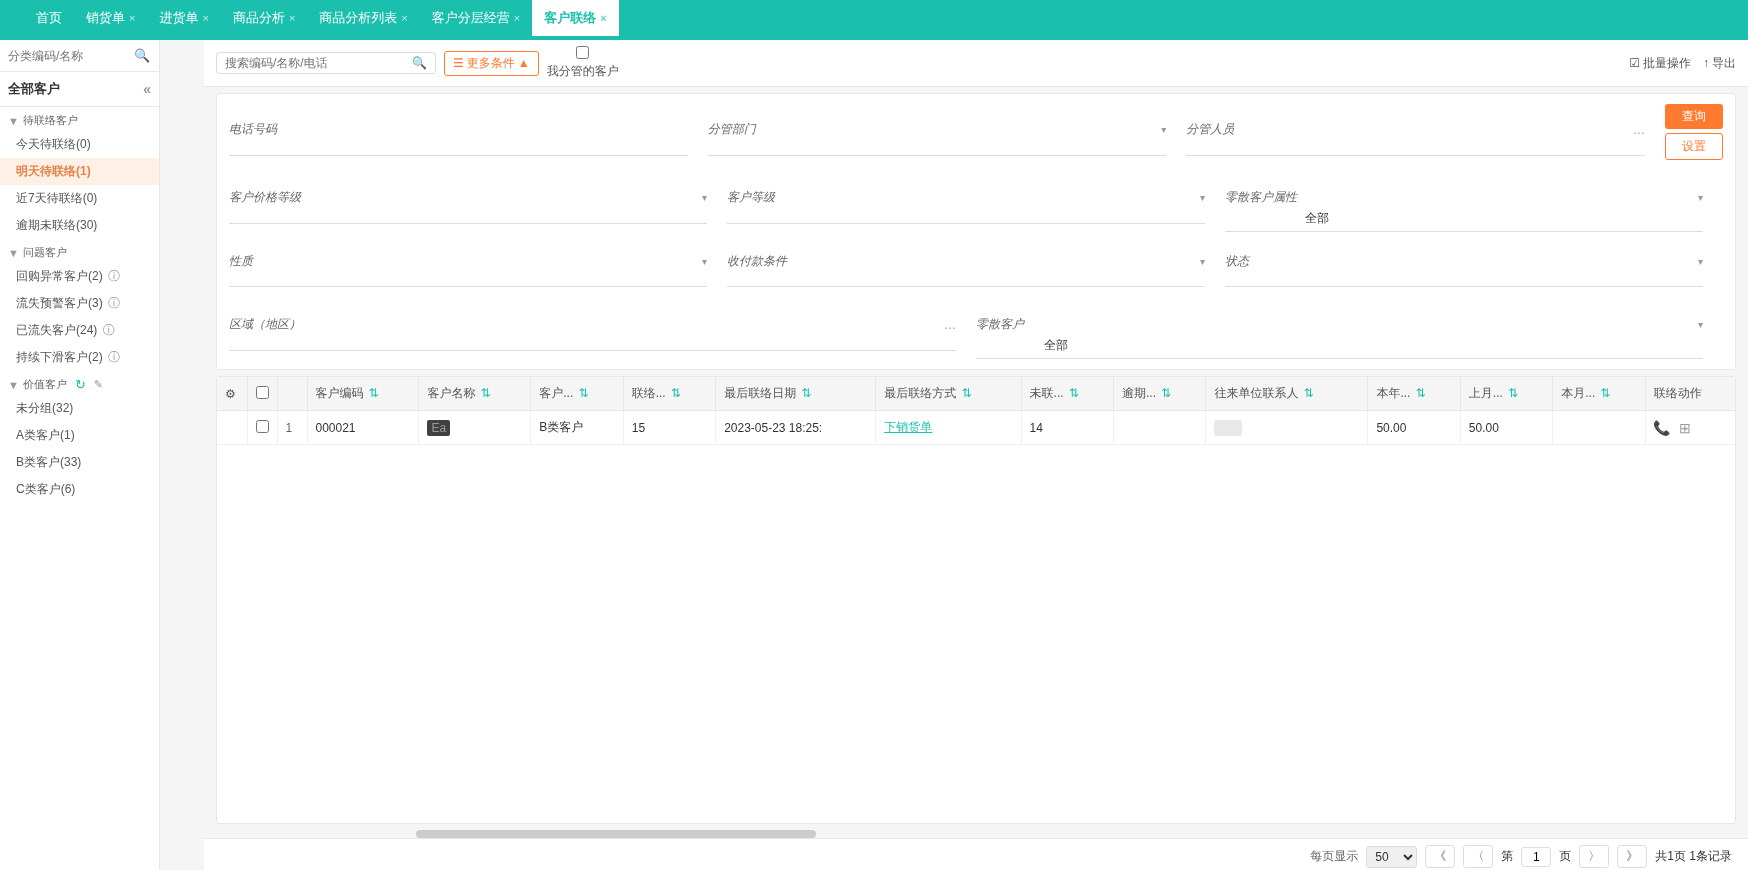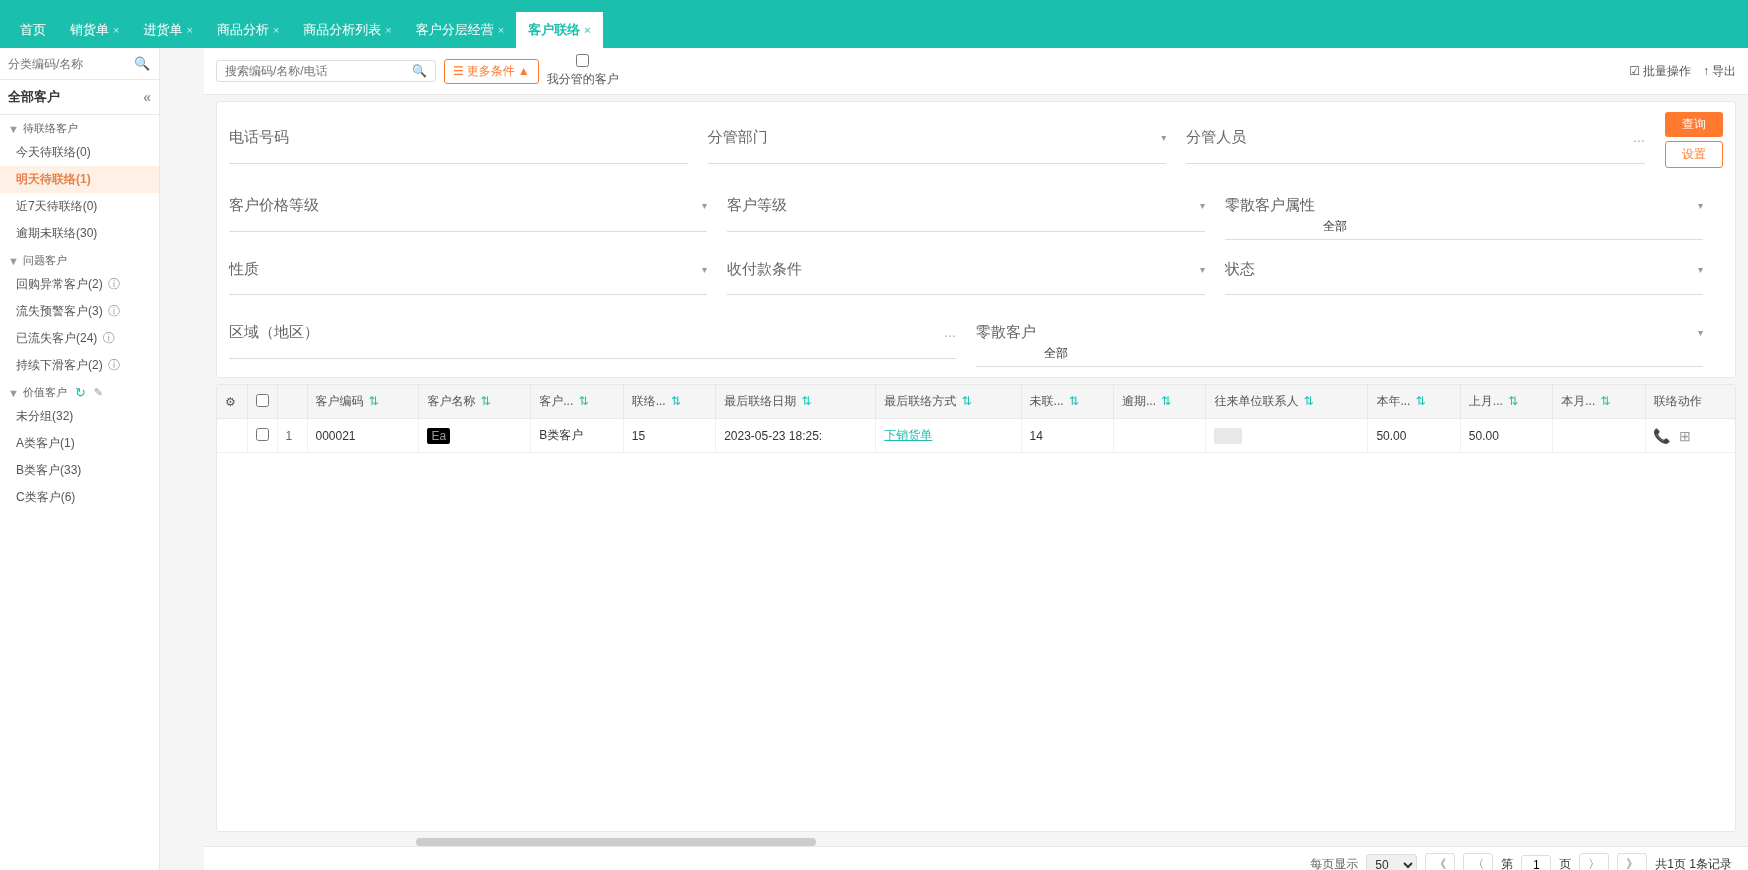--- a/index.html
+++ b/index.html
@@ -2,23 +2,23 @@
 <html><head>
   <meta charset="utf-8">
   <style>
     * { box-sizing: border-box; margin: 0; padding: 0; }
     body { font-family: "Microsoft YaHei", Arial, sans-serif; font-size: 12px; background: #f5f5f5; color: #333; }
 
     
     .top-nav {
       background: #1bbfad;
       display: flex;
-      align-items: flex-end;
-      height: 48px;
-      padding: 0 8px;
+      align-items: flex-start;
+      height: 40px;
+      padding: 0 24px;
     }
     .nav-item {
       color: #fff;
       padding: 0 12px;
       height: 36px;
       display: flex;
       align-items: center;
       cursor: pointer;
       font-size: 13px;
       white-space: nowrap;
@@ -190,24 +190,25 @@
       display: flex;
       align-items: center;
       flex: 1;
       border-bottom: 1px solid #ddd;
       padding-bottom: 4px;
       margin-right: 20px;
       min-width: 0;
     }
     .filter-field-label {
       color: #666;
-      font-size: 15px;
+      font-size: 12px;
       white-space: nowrap;
       margin-right: 8px;
       min-width: 60px;
+      font-style: italic;
     }
     .filter-field-value {
       flex: 1;
       font-size: 12px;
       color: #333;
       margin-top: 42px;
     }
     .filter-field-arrow {
       color: #999;
       font-size: 10px;
@@ -604,21 +605,21 @@
             </th>
           </tr>
         </thead>
         <tbody id="table-body">
 
         <tr>
     <td></td>
     <td><input type="checkbox" class="checkbox-input" style=""></td>
     <td class="num-col">1</td>
     <td>000021</td>
-    <td><span style="background:#000000;padding:1px 4px;border-radius:2px;color:#999;">Ea</span></td>
+    <td><span style="background:#404040;padding:1px 4px;border-radius:2px;color:#999;">Ea</span></td>
     <td>B类客户</td>
     <td>15</td>
     <td>2023-05-23 18:25:</td>
     <td><span class="link-text">下销货单</span></td>
     <td>14</td>
     <td></td>
     <td><span style="background:#e8e8e8;padding:1px 4px;border-radius:2px;color:#999;">&nbsp;&nbsp;&nbsp;&nbsp;&nbsp;&nbsp;</span></td>
     <td>50.00</td>
     <td>50.00</td>
     <td></td>

